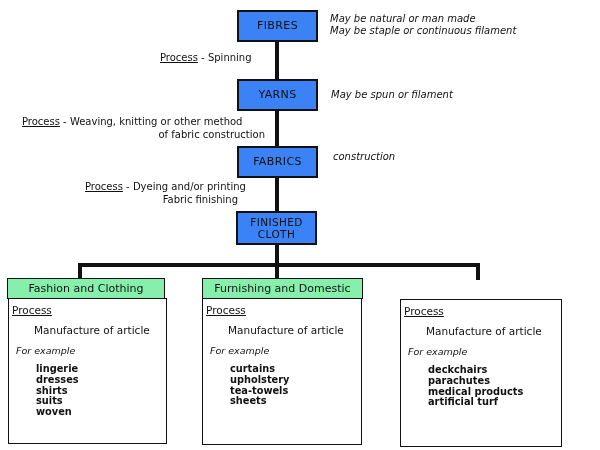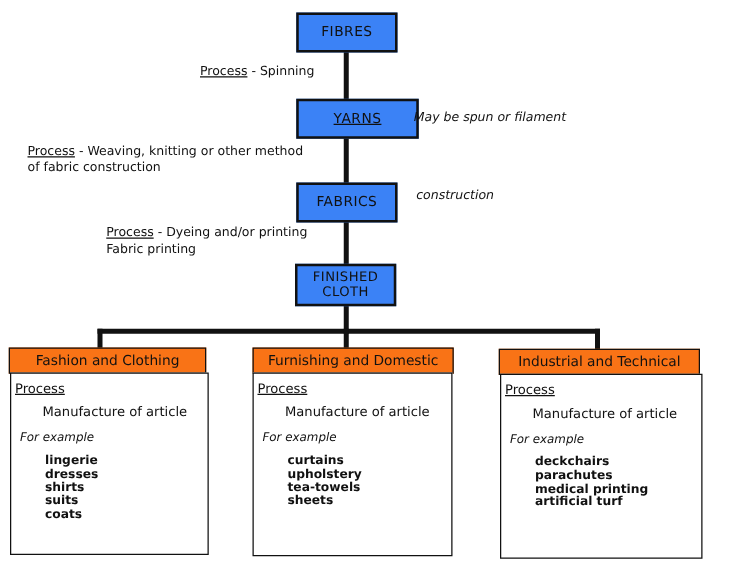--- a/index.html
+++ b/index.html
@@ -17,24 +17,24 @@
   .v{width:4px;}
   .h{height:4px;}
   .stagebox{
     position:absolute;box-sizing:border-box;border:2px solid var(--line);background:#3b82f6;
     display:flex;align-items:center;justify-content:center;text-align:center;
     font-size:11px;letter-spacing:.4px;line-height:12px;
   }
   .note{position:absolute;font-style:italic;font-size:10px;line-height:11.5px;white-space:nowrap;}
   .note .ind{padding-left:3px;}
   .proc{position:absolute;font-size:10px;line-height:12px;white-space:nowrap;}
-  .r{text-align:left;}
+  .r{text-align:right;}
   .u{text-decoration:underline;}
   .bhead{
-    position:absolute;box-sizing:border-box;border:1.5px solid var(--line);background:#f97316;
+    position:absolute;box-sizing:border-box;border:1.5px solid var(--line);background:#86efac;
     height:21px;display:flex;align-items:center;justify-content:center;
     font-size:11px;white-space:nowrap;
   }
   .bbody{
     position:absolute;box-sizing:border-box;border:1.5px solid var(--line);background:#fff;
   }
   .bproc{margin:5px 0 0 3px;font-size:10.5px;text-decoration:underline;display:inline-block;}
   .bman{margin:6px 0 0 25px;font-size:10.5px;}
   .bfe{margin:9px 0 0 7px;font-size:9.5px;font-style:italic;}
   .bex{margin:8px 0 12px 27px;font-size:9.8px;line-height:10.8px;font-weight:bold;}
@@ -49,93 +49,94 @@
   <div class="line v" style="left:275px;top:176px;height:37px;"></div>
   <div class="line v" style="left:275px;top:243px;height:24px;"></div>
   <div class="line h" style="left:78px;top:263px;width:402px;"></div>
   <div class="line v" style="left:78px;top:263px;height:16px;"></div>
   <div class="line v" style="left:275px;top:263px;height:16px;"></div>
   <div class="line v" style="left:476px;top:263px;height:17px;"></div>
 
   <div class="stagebox" style="left:237px;top:10px;width:81px;height:32px;">
     <span>FIBRES</span>
   </div>
-  <div class="stagebox" style="left:237px;top:79px;width:98px;height:32px;text-decoration:underline;">
+  <div class="stagebox" style="left:237px;top:79px;width:81px;height:32px;">
     <span>YARNS</span>
   </div>
   <div class="stagebox" style="left:237px;top:146px;width:81px;height:32px;">
     <span>FABRICS</span>
   </div>
   <div class="stagebox" style="left:236px;top:211px;width:81px;height:34px;font-size:10.5px;">
     <span>
       <span style="display:block">FINISHED</span>
       <span style="display:block">CLOTH</span>
     </span>
   </div>
 
+  <div class="note" style="left:330px;top:13px;">
+    <div>May be natural or man made</div>
+    <div>May be staple or continuous filament</div>
+  </div>
   <div class="note" style="left:331px;top:89px;">
     <div>May be spun or filament</div>
   </div>
   <div class="note" style="left:330px;top:151px;">
     <div class="ind">construction</div>
   </div>
 
   <div class="proc" style="left:160px;top:52px;">
     <span class="u">Process</span><span> - Spinning</span>
   </div>
 
   <div class="proc" style="left:22px;top:116px;">
     <span class="u">Process</span><span> - Weaving, knitting or other method</span>
   </div>
   <div class="proc r" style="left:22px;top:129px;width:243px;">of fabric construction</div>
 
   <div class="proc" style="left:85px;top:181px;">
     <span class="u">Process</span><span> - Dyeing and/or printing</span>
   </div>
-  <div class="proc r" style="left:85px;top:194px;width:153px;">Fabric printing</div>
+  <div class="proc r" style="left:85px;top:194px;width:153px;">Fabric finishing</div>
 
   <div class="bhead" style="left:7px;top:278px;width:158px;">
     <span>Fashion and Clothing</span>
   </div>
   <div class="bbody" style="left:8px;top:298px;width:159px;height:146px;">
     <div><span class="bproc">Process</span></div>
     <div class="bman">Manufacture of article</div>
     <div class="bfe">For example</div>
     <div class="bex">
       <div>lingerie</div>
       <div>dresses</div>
       <div>shirts</div>
       <div>suits</div>
-      <div>coats</div>
+      <div>woven</div>
     </div>
   </div>
 
   <div class="bhead" style="left:202px;top:278px;width:161px;">
     <span>Furnishing and Domestic</span>
   </div>
   <div class="bbody" style="left:202px;top:298px;width:160px;height:147px;">
     <div><span class="bproc">Process</span></div>
     <div class="bman">Manufacture of article</div>
     <div class="bfe">For example</div>
     <div class="bex">
       <div>curtains</div>
       <div>upholstery</div>
       <div>tea-towels</div>
       <div>sheets</div>
     </div>
   </div>
 
-  <div class="bhead" style="left:399px;top:279px;width:161px;">
-    <span>Industrial and Technical</span>
-  </div>
   <div class="bbody" style="left:400px;top:299px;width:162px;height:148px;">
     <div><span class="bproc">Process</span></div>
     <div class="bman">Manufacture of article</div>
     <div class="bfe">For example</div>
     <div class="bex">
       <div>deckchairs</div>
       <div>parachutes</div>
-      <div>medical printing</div>
+      <div>medical products</div>
       <div>artificial turf</div>
     </div>
   </div>
 
 </div>
 
 </body></html>

